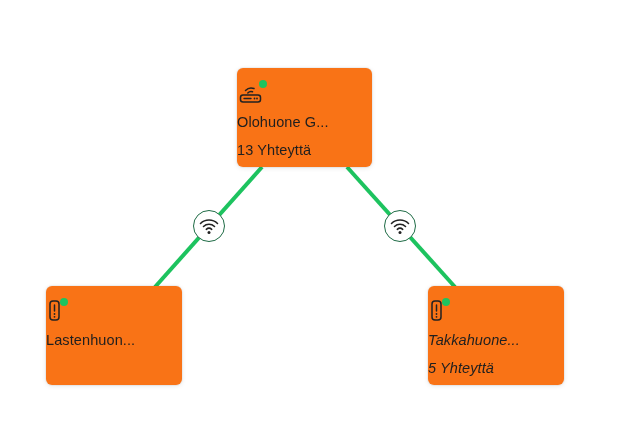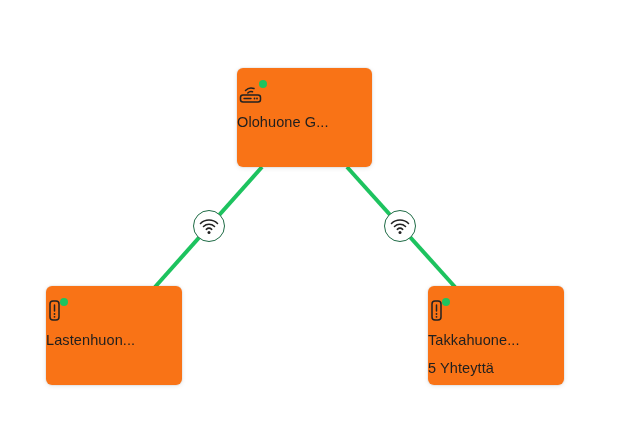--- a/index.html
+++ b/index.html
@@ -55,36 +55,37 @@
       <path d="M6.5 8.5 A8 8 0 0 1 15 6.5" fill="none" stroke="#222" stroke-width="1.5" stroke-linecap="round"></path>
       <path d="M8.8 11 A4.5 4.5 0 0 1 13.5 9.8" fill="none" stroke="#222" stroke-width="1.5" stroke-linecap="round"></path>
       <rect x="1.5" y="13" width="20" height="7" rx="2.5" fill="none" stroke="#222" stroke-width="1.5"></rect>
       <line x1="5" y1="16.5" x2="12" y2="16.5" stroke="#222" stroke-width="1.4" stroke-linecap="round"></line>
       <circle cx="15.5" cy="16.5" r="0.9" fill="#222"></circle>
       <circle cx="18" cy="16.5" r="0.9" fill="#222"></circle>
     </svg>
     <span class="status-dot" style="background:#1dc35f;"></span>
   </div>
   <div class="name">Olohuone G...</div>
+  <div class="count">13 Yhteyttä</div>
 </div>
 
 <div class="card" style="left:46px; top:286px; width:136px; height:99px;">
   <div class="icon-wrap" style="width:24px;">
     <svg width="14" height="22" viewBox="0 0 14 22">
       <rect x="2" y="1" width="9" height="19" rx="3" fill="none" stroke="#222" stroke-width="1.5"></rect>
       <line x1="6.5" y1="5" x2="6.5" y2="11" stroke="#222" stroke-width="1.5" stroke-linecap="round"></line>
       <circle cx="6.5" cy="14" r="0.9" fill="#222"></circle>
       <circle cx="6.5" cy="16.8" r="0.9" fill="#222"></circle>
     </svg>
     <span class="status-dot" style="background:#1dc35f; right:2px;"></span>
   </div>
   <div class="name">Lastenhuon...</div>
 </div>
 
-<div class="card" style="left:428px; top:286px; width:136px; height:99px;">
+<div class="card" style="left:428px; top:286px; width:136px; height:99px;font-style:italic;">
   <div class="icon-wrap" style="width:24px;">
     <svg width="14" height="22" viewBox="0 0 14 22">
       <rect x="2" y="1" width="9" height="19" rx="3" fill="none" stroke="#222" stroke-width="1.5"></rect>
       <line x1="6.5" y1="5" x2="6.5" y2="11" stroke="#222" stroke-width="1.5" stroke-linecap="round"></line>
       <circle cx="6.5" cy="14" r="0.9" fill="#222"></circle>
       <circle cx="6.5" cy="16.8" r="0.9" fill="#222"></circle>
     </svg>
     <span class="status-dot" style="background:#1dc35f; right:2px;"></span>
   </div>
   <div class="name">Takkahuone...</div>

